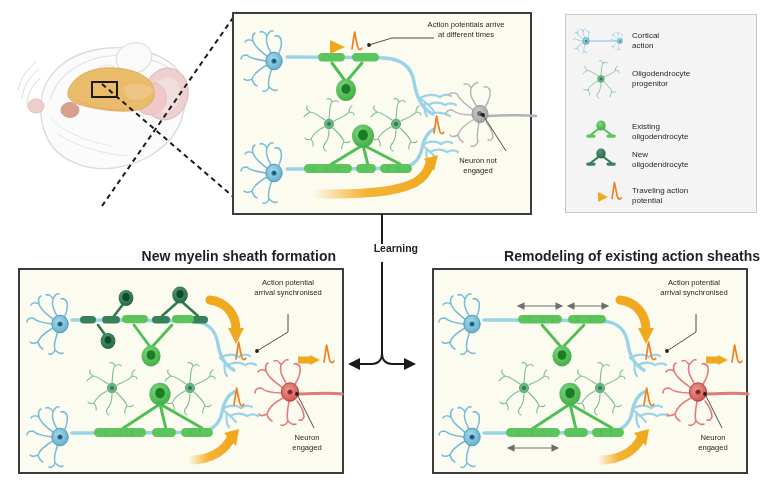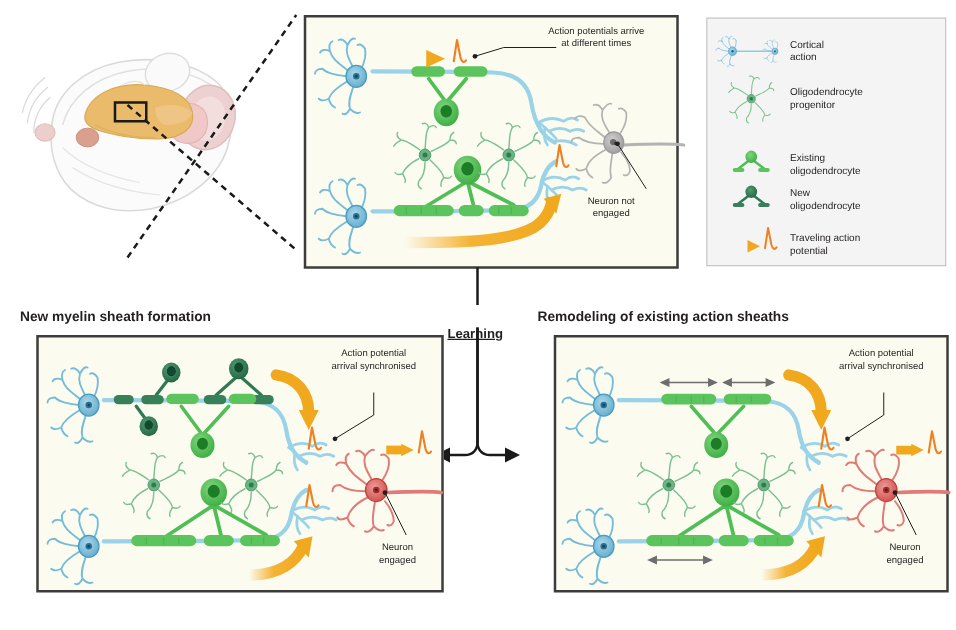--- a/index.html
+++ b/index.html
@@ -1,21 +1,21 @@
 <!DOCTYPE html>
 <html><head>
 <meta charset="utf-8">
 <style>
   html,body{margin:0;padding:0;background:#ffffff;}
   body{width:765px;height:504px;position:relative;overflow:hidden;
        font-family:"Liberation Sans","DejaVu Sans",sans-serif;color:#231f20;}
   .abs{position:absolute;}
-  .panel{position:absolute;background:#fcfbf0;border:2px solid #3c3c3c;box-sizing:border-box;margin-left:11px;}
-  .ptitle{position:absolute;font-weight:bold;font-size:11px;color:#231f20;
-          text-align:left;white-space:nowrap;}
+  .panel{position:absolute;background:#fcfbf0;border:2px solid #3c3c3c;box-sizing:border-box;}
+  .ptitle{position:absolute;font-weight:bold;font-size:14px;color:#231f20;
+          text-align:right;white-space:nowrap;}
   .anno{position:absolute;font-size:7.6px;line-height:9.6px;color:#231f20;text-align:center;white-space:pre-line;}
   .legend-box{position:absolute;background:#f4f4f4;border:1px solid #c8c8c8;box-sizing:border-box;}
   .legend-row{position:absolute;display:flex;align-items:center;}
   .legend-label{font-size:8px;line-height:10px;color:#231f20;white-space:pre-line;}
   .learn-label{position:absolute;font-weight:bold;font-size:10.5px;color:#231f20;white-space:nowrap;}
   svg{display:block;overflow:visible;}
 </style>
 </head>
 <body>
 
@@ -319,21 +319,21 @@
       <path d="M24,9 L34,14 L24,19 Z" fill="#f0a81f"></path>
       <g transform="translate(38,7) scale(0.95)">
           <use href="#apSpike"></use>
         </g>
     </svg>
     <span class="legend-label">Traveling action
 potential</span>
   </div>
 </div>
 
-<div class="learn-label" style="left:358px;top:261px;width:60px;text-align:left;text-decoration:underline;">Learning</div>
+<div class="learn-label" style="left:358px;top:242px;width:60px;text-align:right;">Learning</div>
 
 <svg class="abs" style="left:344px;top:214px;" width="90" height="160">
   <path d="M38,0 L38,30" stroke="#1a1a1a" stroke-width="2" fill="none"></path>
   <path d="M38,48 L38,140 C38,146 34,150 28,150 L14,150" stroke="#1a1a1a" stroke-width="2" fill="none"></path>
   <path d="M38,48 L38,140 C38,146 42,150 48,150 L62,150" stroke="#1a1a1a" stroke-width="2" fill="none"></path>
   <path d="M16,144 L4,150 L16,156 Z" fill="#1a1a1a"></path>
   <path d="M60,144 L72,150 L60,156 Z" fill="#1a1a1a"></path>
 </svg>
 
 <div class="ptitle" style="left:16px;top:248px;width:320px;">New myelin sheath formation</div>

